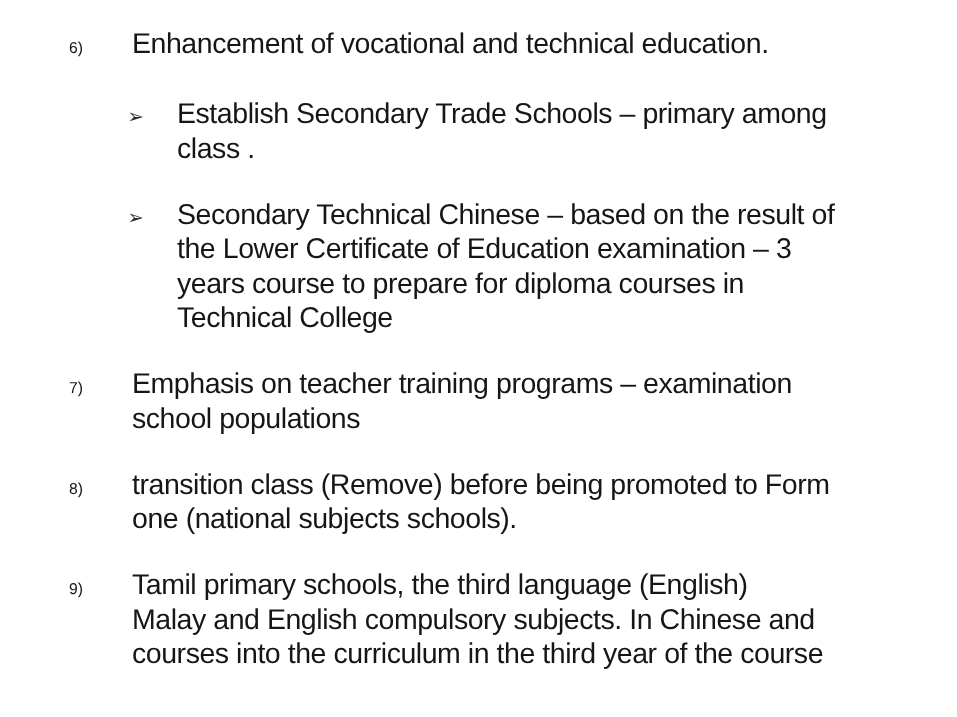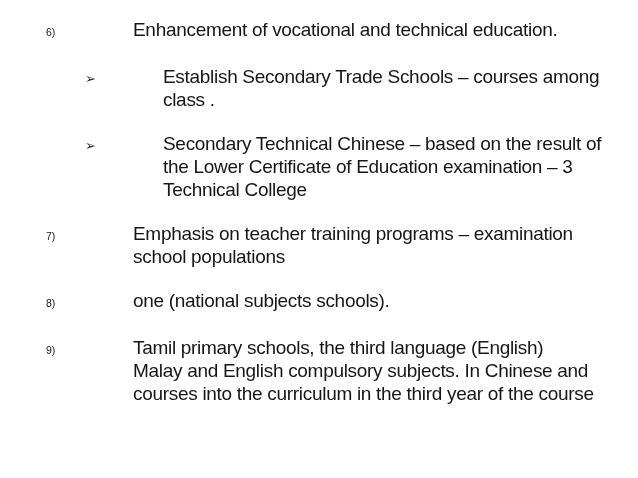--- a/index.html
+++ b/index.html
@@ -36,62 +36,64 @@
     padding-left: 85px;
     margin-bottom: 21px;
   }
   .sub .arrow {
     flex: 0 0 33px;
     font-size: 13px;
     letter-spacing: 0;
     color: #2a2a2a;
   }
   .text { flex: 1 1 auto; }
-  .line { white-space: pre; margin-left: 45px; }
+  .line { white-space: pre; }
 </style>
 </head>
 <body>
 
 <div class="slide">
 
   <div class="item">
     <span class="marker">6)</span>
     <div class="text">
       <div class="line">Enhancement of vocational and technical education.</div>
     </div>
   </div>
 
   <div class="sub">
     <span class="arrow">➢</span>
     <div class="text">
-      <div class="line">Establish Secondary Trade Schools – courses among</div>
+      <div class="line">Establish Secondary Trade Schools – primary among</div>
       <div class="line">class .</div>
     </div>
   </div>
 
   <div class="sub">
     <span class="arrow">➢</span>
     <div class="text">
       <div class="line">Secondary Technical Chinese – based on the result of</div>
       <div class="line">the Lower Certificate of Education examination – 3</div>
+      <div class="line">years course to prepare for diploma courses in</div>
       <div class="line">Technical College</div>
     </div>
   </div>
 
   <div class="item">
     <span class="marker">7)</span>
     <div class="text">
       <div class="line">Emphasis on teacher training programs – examination</div>
       <div class="line">school populations</div>
     </div>
   </div>
 
   <div class="item">
     <span class="marker">8)</span>
     <div class="text">
+      <div class="line">transition class (Remove) before being promoted to Form</div>
       <div class="line">one (national subjects schools).</div>
     </div>
   </div>
 
   <div class="item">
     <span class="marker">9)</span>
     <div class="text">
       <div class="line">Tamil primary schools, the third language (English)</div>
       <div class="line">Malay and English compulsory subjects. In Chinese and</div>
       <div class="line">courses into the curriculum in the third year of the course</div>

